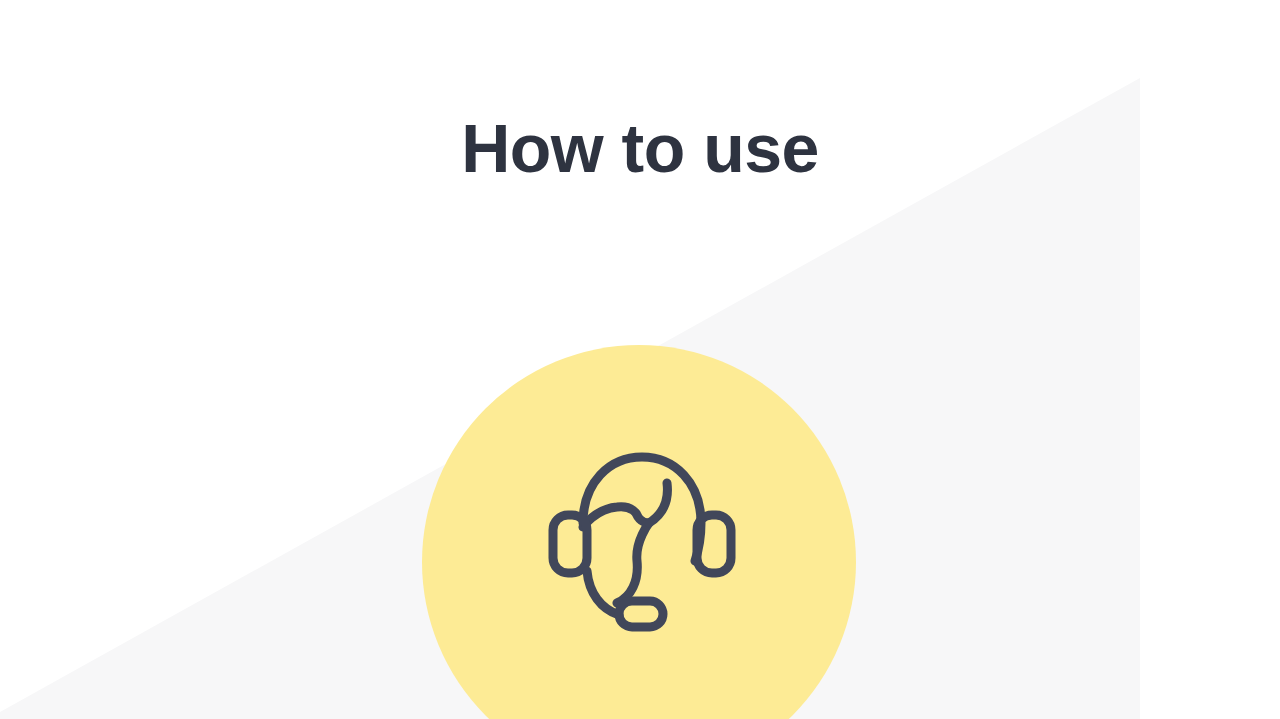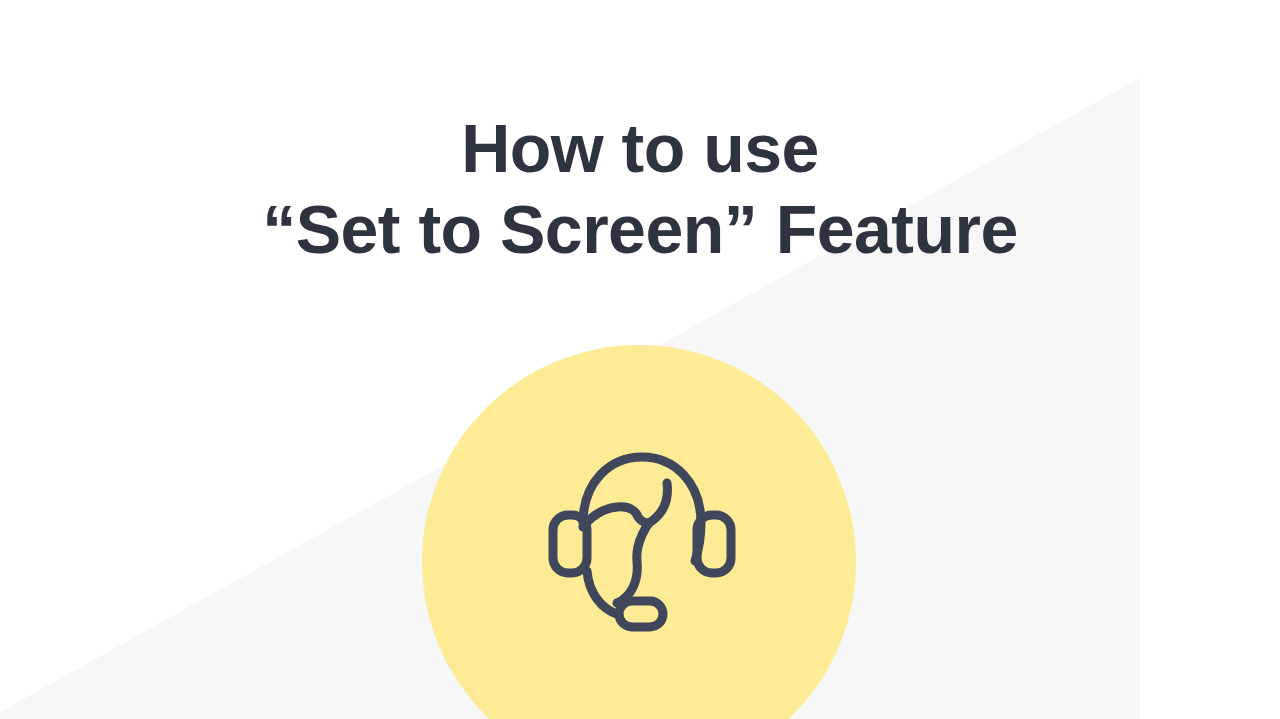--- a/index.html
+++ b/index.html
@@ -69,21 +69,20 @@
 </style>
 </head>
 <body>
 
 <div id="slide">
 
   <div class="diagonal-wedge"></div>
 
   <div class="title-block">
     <span class="title-line">How to use</span>
-    <span class="title-line">“Set to Screen” Feature</span>
   </div>
 
   <div class="yellow-circle"></div>
 
   <div class="headset-icon">
     <svg viewBox="0 0 195 190" xmlns="http://www.w3.org/2000/svg" fill="none" stroke="#41475a" stroke-width="9" stroke-linecap="round" stroke-linejoin="round">
 
       <path d="M38 78 C38 38 64 12 97 12 C130 12 156 38 156 78 C156 92 154 104 150 116"></path>
 
       <path d="M38 82 C38 82 50 64 72 62 C88 60 92 70 92 70 C92 70 95 78 104 78

